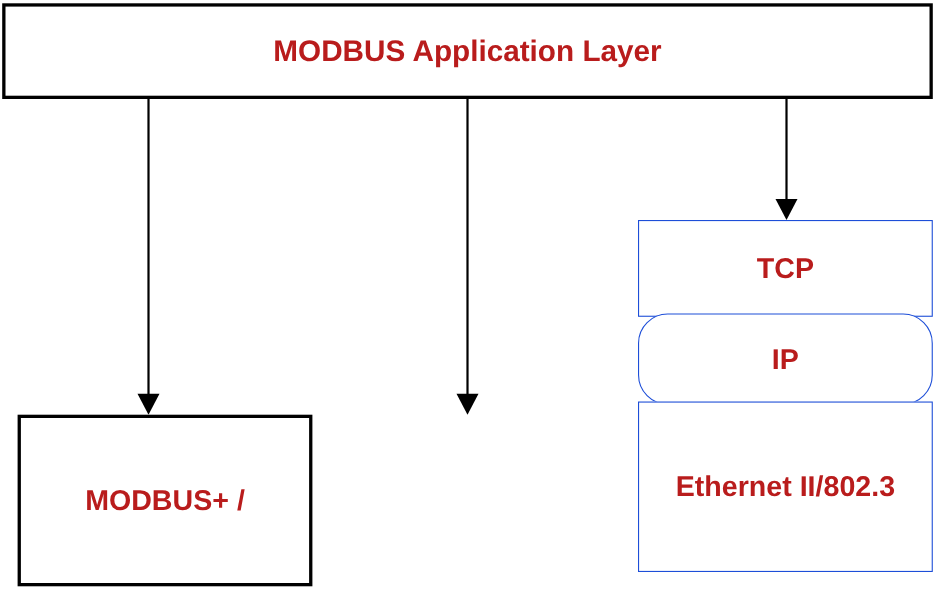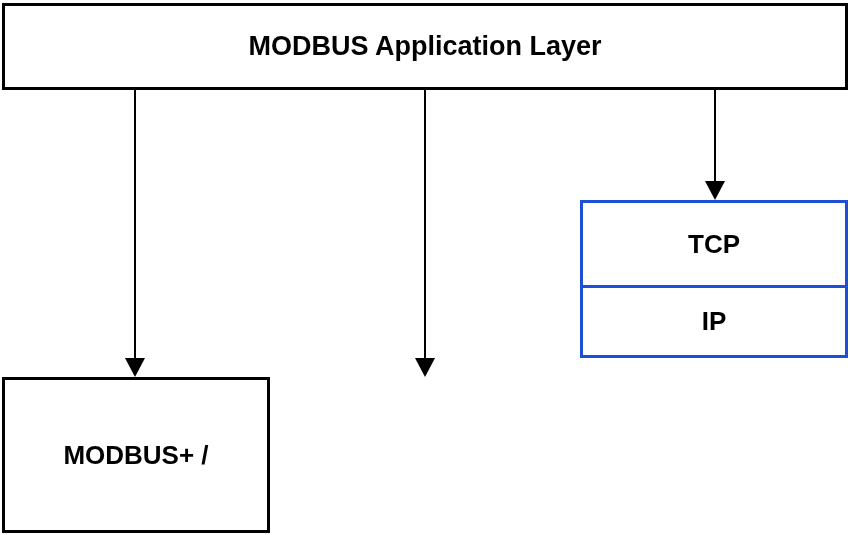--- a/index.html
+++ b/index.html
@@ -6,21 +6,21 @@
     margin: 0;
     padding: 0;
     background: #ffffff;
   }
   .stage {
     position: relative;
     width: 850px;
     height: 535px;
     background: #ffffff;
     font-family: "Liberation Sans", sans-serif;
-    color: #000000;
+    color: #b91c1c;
     overflow: hidden;
   }
   .box {
     position: absolute;
     box-sizing: border-box;
     border: 3px solid #000000;
     background: #ffffff;
     display: flex;
     flex-direction: column;
     align-items: center;
@@ -29,21 +29,21 @@
     font-weight: bold;
   }
   .title-box {
     left: 2px;
     top: 3px;
     width: 846px;
     height: 87px;
     font-size: 27px;
   }
   .left-box {
-    left: 2px;
+    left: 16px;
     top: 377px;
     width: 268px;
     height: 156px;
     font-size: 26px;
     line-height: 35px;
   }
   .middle-box {
     left: 291px;
     top: 377px;
     width: 267px;
@@ -54,31 +54,31 @@
   .right-stack {
     position: absolute;
     left: 580px;
     top: 200px;
     width: 268px;
   }
   .stack-cell {
     position: relative;
     box-sizing: border-box;
     width: 268px;
-    border: 3px solid #1d4ed8;
+    border: 1px solid #1d4ed8;
     background: #ffffff;
     display: flex;
     align-items: center;
     justify-content: center;
     font-weight: bold;
     font-size: 26px;
     text-align: center;
   }
   .cell-tcp { height: 88px; }
-  .cell-ip { height: 73px; margin-top: -3px; }
+  .cell-ip { height: 83px; margin-top: -3px; border-radius: 27px; }
   .cell-eth { height: 155px; margin-top: -3px; }
   .box-line { display: block; }
   .arrow-shaft {
     position: absolute;
     width: 2px;
     background: #000000;
   }
   .arrow-head {
     position: absolute;
     width: 0;
@@ -117,15 +117,18 @@
   </div>
 
 
   <div class="right-stack">
     <div class="stack-cell cell-tcp">
       <span class="box-line">TCP</span>
     </div>
     <div class="stack-cell cell-ip">
       <span class="box-line">IP</span>
     </div>
+    <div class="stack-cell cell-eth">
+      <span class="box-line">Ethernet II/802.3</span>
+    </div>
   </div>
 
 </div>
 
 </body></html>

